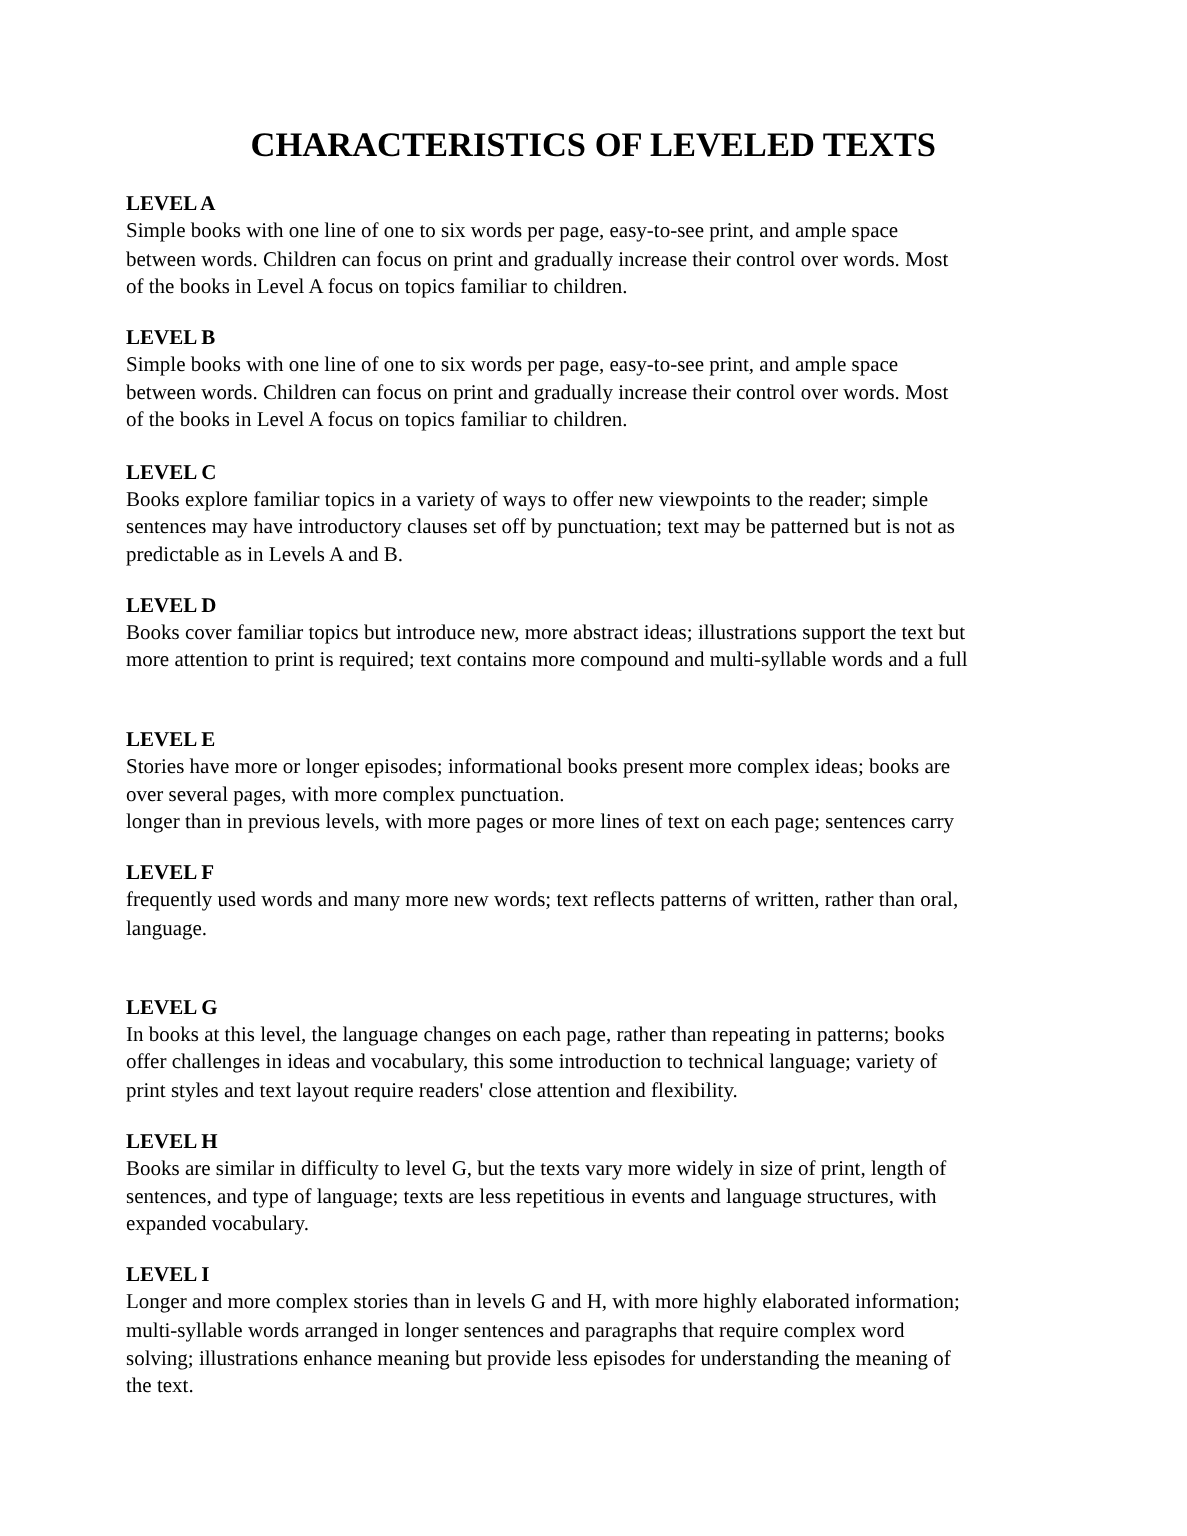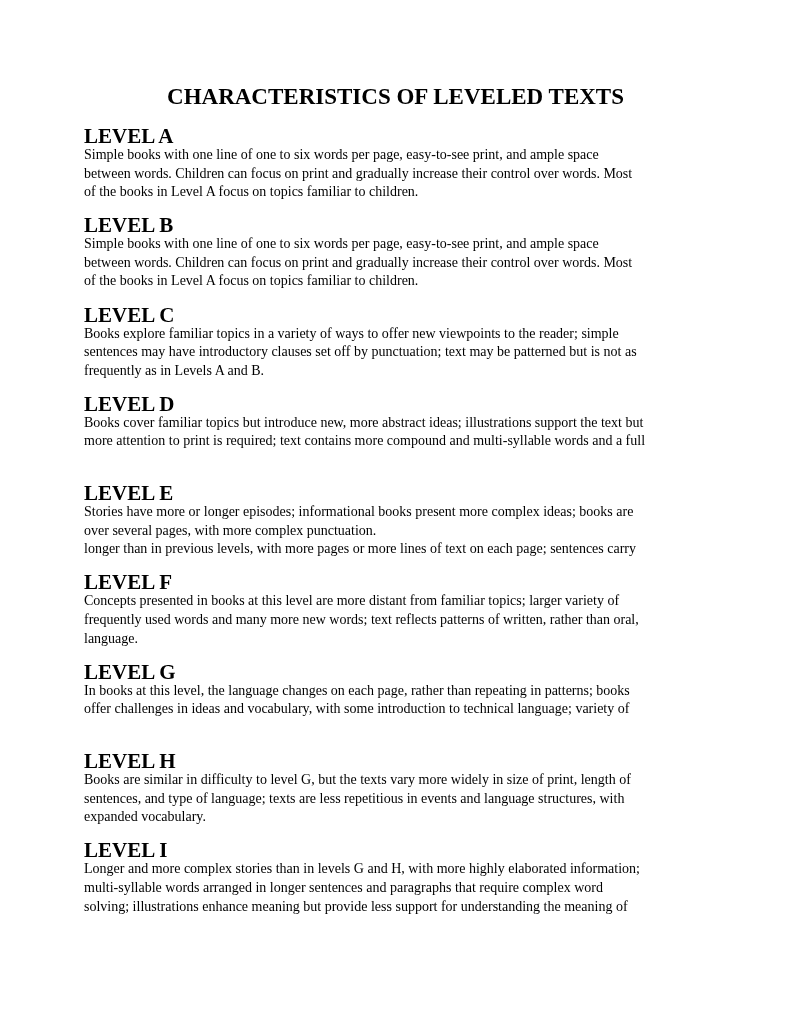--- a/index.html
+++ b/index.html
@@ -40,21 +40,21 @@
     left: 84px;
     top: 127px;
     width: 640px;
   }
   .section {
     height: 89.3px;
     margin: 0;
   }
   .section-heading {
     font-weight: bold;
-    font-size: 21px;
+    font-size: 14px;
     line-height: 19px;
     margin: 0;
     height: 19px;
   }
   .section-body {
     font-size: 14px;
     line-height: 18.6px;
     margin: 0;
     white-space: nowrap;
   }
@@ -87,21 +87,21 @@
         <span class="line">between words. Children can focus on print and gradually increase their control over words. Most</span>
         <span class="line">of the books in Level A focus on topics familiar to children.</span>
       </p>
     </section>
 
     <section class="section">
       <h2 class="section-heading">LEVEL C</h2>
       <p class="section-body">
         <span class="line">Books explore familiar topics in a variety of ways to offer new viewpoints to the reader; simple</span>
         <span class="line">sentences may have introductory clauses set off by punctuation; text may be patterned but is not as</span>
-        <span class="line">frequently as in Levels A and B.</span>
+        <span class="line">predictable as in Levels A and B.</span>
       </p>
     </section>
 
     <section class="section">
       <h2 class="section-heading">LEVEL D</h2>
       <p class="section-body">
         <span class="line">Books cover familiar topics but introduce new, more abstract ideas; illustrations support the text but</span>
         <span class="line">more attention to print is required; text contains more compound and multi-syllable words and a full</span>
       </p>
     </section>
@@ -111,46 +111,47 @@
       <p class="section-body">
         <span class="line">Stories have more or longer episodes; informational books present more complex ideas; books are</span>
         <span class="line">over several pages, with more complex punctuation.</span>
         <span class="line">longer than in previous levels, with more pages or more lines of text on each page; sentences carry</span>
       </p>
     </section>
 
     <section class="section">
       <h2 class="section-heading">LEVEL F</h2>
       <p class="section-body">
-        <span class="line">Concepts presented in books at this level are more distant from familiar topics; larger variety of</span>
         <span class="line">frequently used words and many more new words; text reflects patterns of written, rather than oral,</span>
         <span class="line">language.</span>
       </p>
     </section>
 
     <section class="section">
       <h2 class="section-heading">LEVEL G</h2>
       <p class="section-body">
         <span class="line">In books at this level, the language changes on each page, rather than repeating in patterns; books</span>
-        <span class="line">offer challenges in ideas and vocabulary, with some introduction to technical language; variety of</span>
+        <span class="line">offer challenges in ideas and vocabulary, this some introduction to technical language; variety of</span>
+        <span class="line">print styles and text layout require readers' close attention and flexibility.</span>
       </p>
     </section>
 
     <section class="section">
       <h2 class="section-heading">LEVEL H</h2>
       <p class="section-body">
         <span class="line">Books are similar in difficulty to level G, but the texts vary more widely in size of print, length of</span>
         <span class="line">sentences, and type of language; texts are less repetitious in events and language structures, with</span>
         <span class="line">expanded vocabulary.</span>
       </p>
     </section>
 
     <section class="section">
       <h2 class="section-heading">LEVEL I</h2>
       <p class="section-body">
         <span class="line">Longer and more complex stories than in levels G and H, with more highly elaborated information;</span>
         <span class="line">multi-syllable words arranged in longer sentences and paragraphs that require complex word</span>
-        <span class="line">solving; illustrations enhance meaning but provide less support for understanding the meaning of</span>
+        <span class="line">solving; illustrations enhance meaning but provide less episodes for understanding the meaning of</span>
+        <span class="line">the text.</span>
       </p>
     </section>
 
   </div>
 </div>
 
 </body></html>

